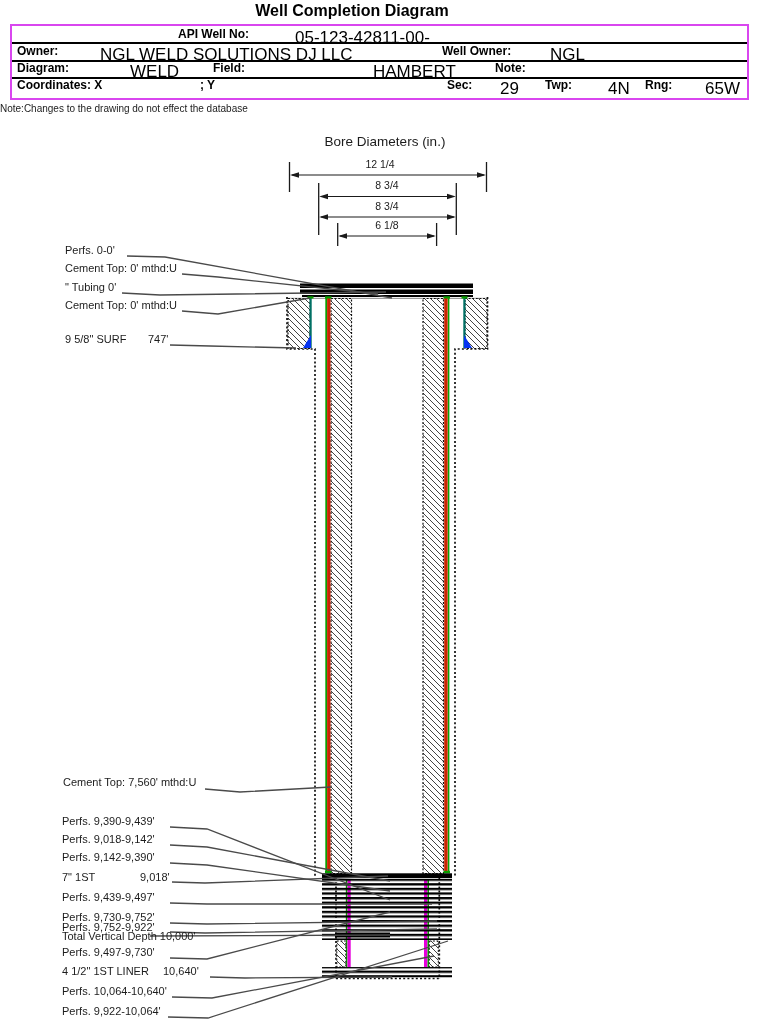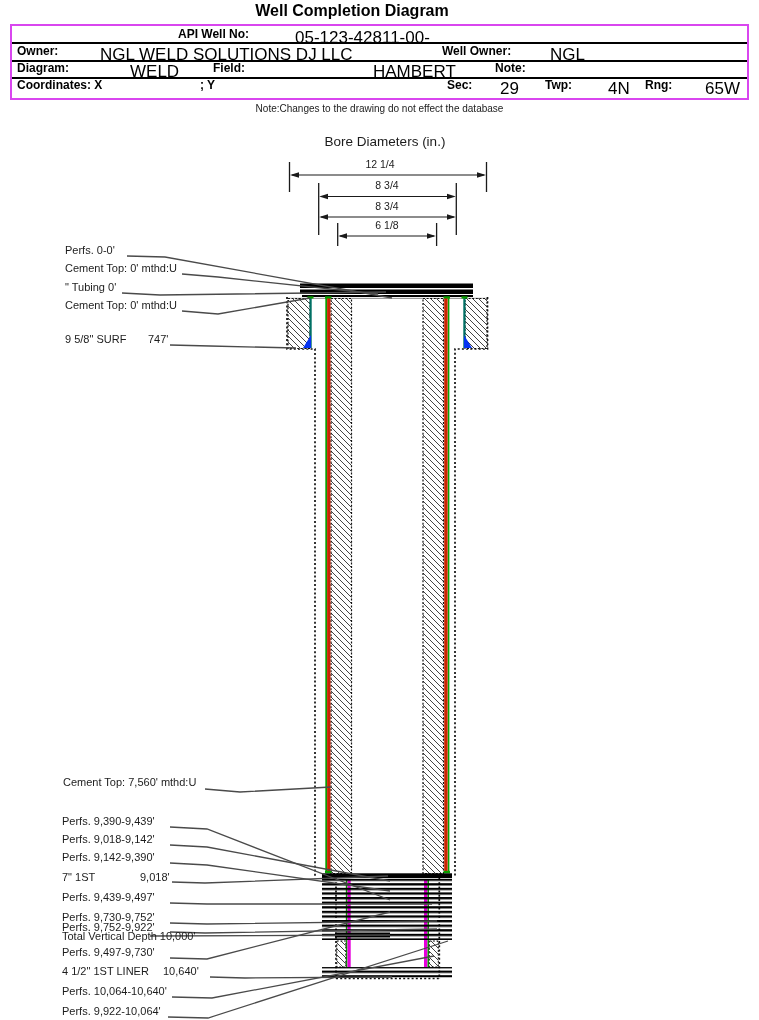--- a/index.html
+++ b/index.html
@@ -5,21 +5,21 @@
   html,body{margin:0;padding:0;background:#fff;}
   .page{position:relative;width:759px;height:1020px;background:#fff;
         font-family:"Liberation Sans",sans-serif;color:#000;overflow:hidden;}
   .page-title{position:absolute;left:0;top:2px;width:704px;text-align:center;
         font-size:16px;font-weight:bold;}
   .hdr-table{position:absolute;left:10px;top:24px;width:735px;height:72px;
         border:2px solid #d946ef;}
   .hdr-sep{position:absolute;left:0;right:0;border-top:2px solid #000;height:0;}
   .cell{position:absolute;white-space:nowrap;font-size:17px;}
   .lbl{font-weight:bold;font-size:12px;}
-  .note{position:absolute;left:0;top:103px;width:759px;text-align:center;font-size:10px;color:#222;}
+  .note{position:absolute;left:0;top:103px;width:759px;text-align:left;font-size:10px;color:#222;}
   svg text{font-family:"Liberation Sans",sans-serif;fill:#1c1c1c;}
   .callout{font-size:11px;}
   .dimlbl{font-size:10.5px;}
   .bd-title{font-size:13.5px;}
 </style>
 </head>
 <body>
 
 <div class="page">
 

